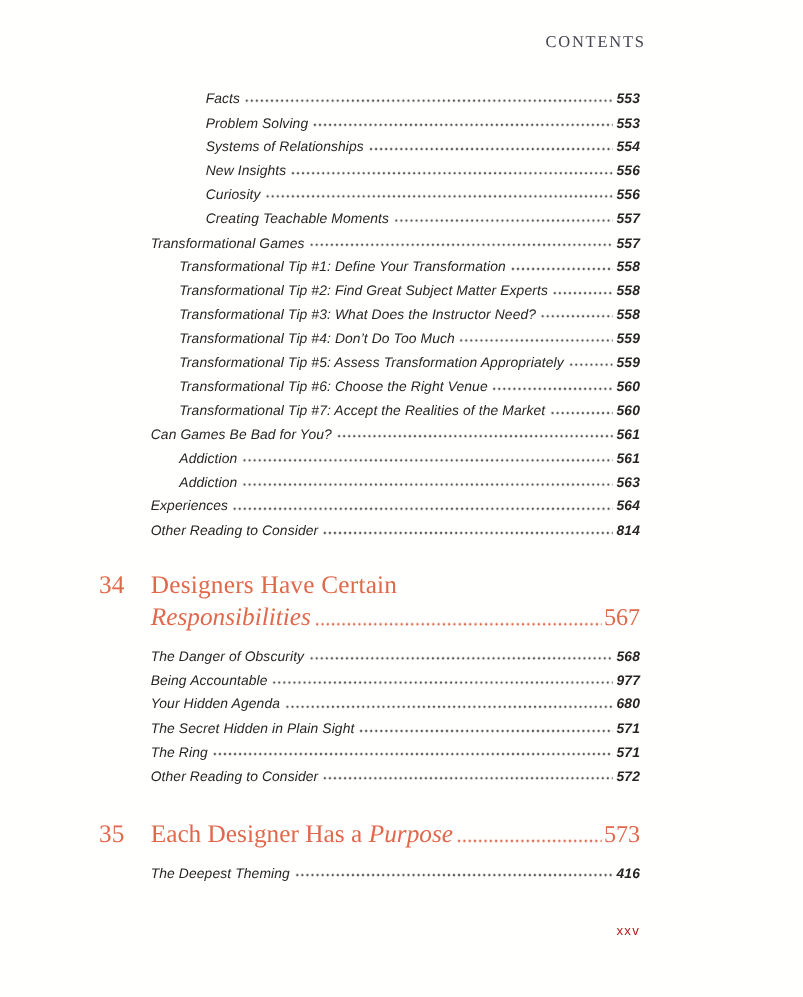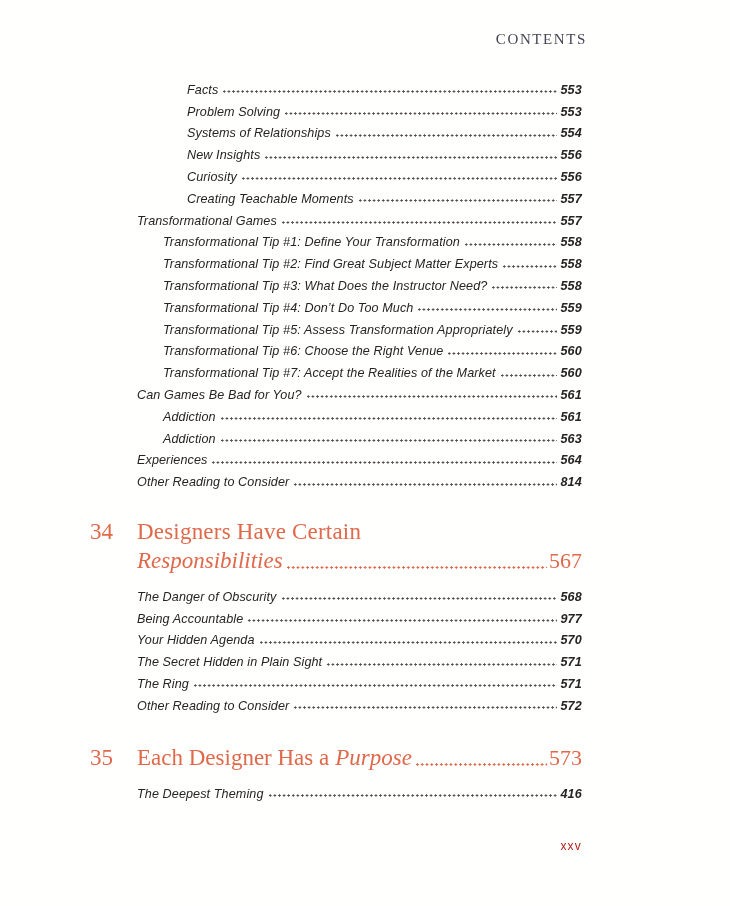--- a/index.html
+++ b/index.html
@@ -219,21 +219,21 @@
 
   <div class="row lvl1">
     <span class="label">Being Accountable</span>
     <span class="leader"></span>
     <span class="pg">977</span>
   </div>
 
   <div class="row lvl1">
     <span class="label">Your Hidden Agenda</span>
     <span class="leader"></span>
-    <span class="pg">570</span>
+    <span class="pg">680</span>
   </div>
 
   <div class="row lvl1">
     <span class="label">The Secret Hidden in Plain Sight</span>
     <span class="leader"></span>
     <span class="pg">571</span>
   </div>
 
   <div class="row lvl1">
     <span class="label">The Ring</span>

